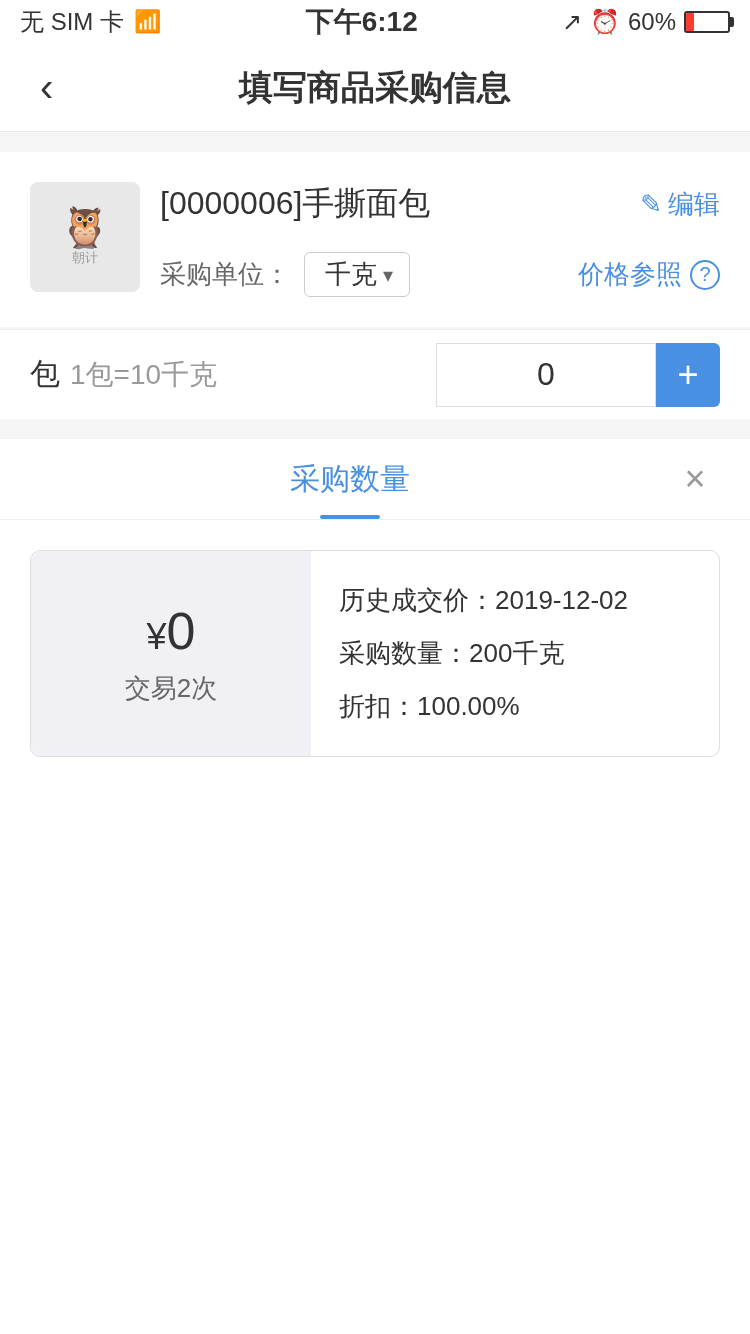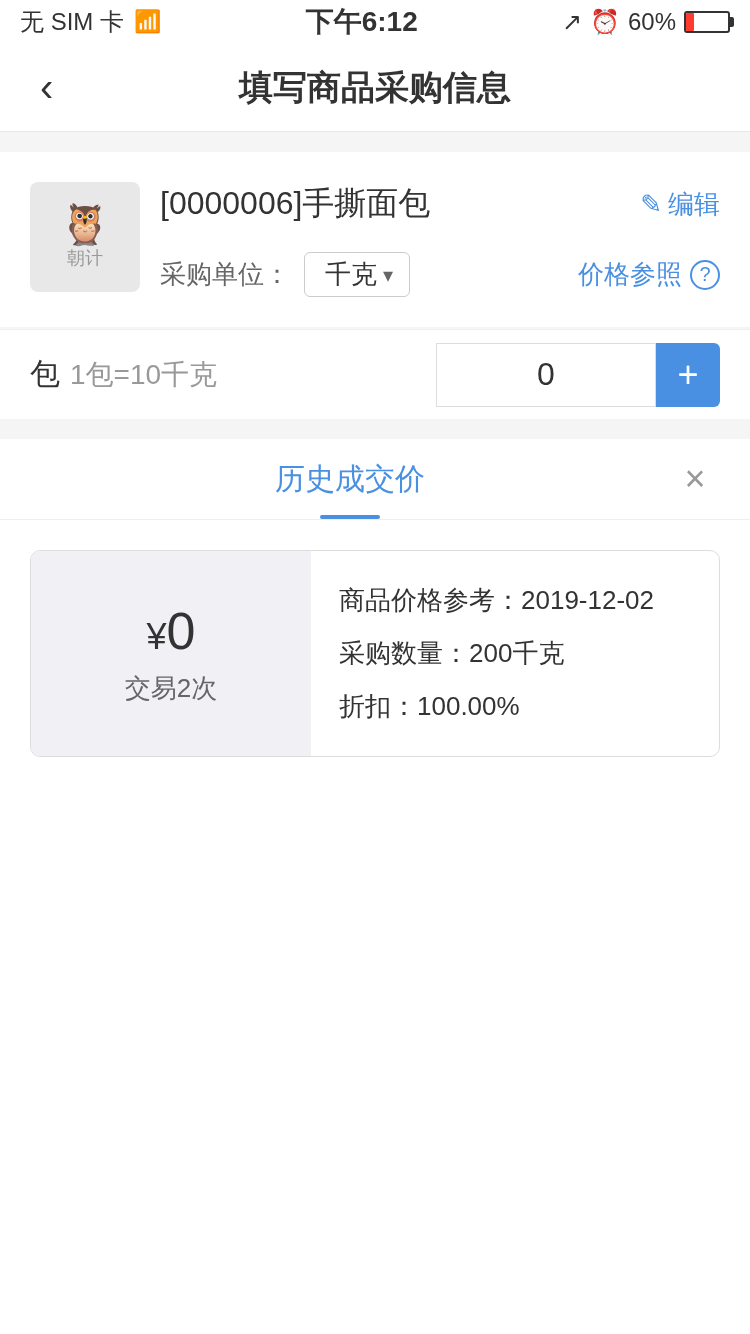--- a/index.html
+++ b/index.html
@@ -125,21 +125,21 @@
       flex-direction: column;
       align-items: center;
       justify-content: center;
       color: #999;
     }
     .owl-icon {
       font-size: 40px;
       line-height: 1;
     }
     .owl-sub {
-      font-size: 18px;
+      font-size: 13px;
       color: #999;
       margin-top: 2px;
     }
     .product-info {
       flex: 1;
       display: flex;
       flex-direction: column;
       gap: 26px;
     }
     .product-top-row {
@@ -436,36 +436,36 @@
     <div class="qty-input-box">
       <span>0</span>
     </div>
     <div class="qty-plus">+</div>
   </div>
 </div>
 
 <div class="tabs-section">
   <div class="tabs-header">
     <div class="tab-item active">
-      <span>历史成交价</span>
+      <span>采购数量</span>
     </div>
     <div class="tab-close">×</div>
   </div>
 
   <div class="tabs-content">
     <div class="history-card">
       <div class="card-left">
         <div class="card-price">
           <span class="card-price-symbol">¥</span><span>0</span>
         </div>
         <div class="card-trades">交易2次</div>
       </div>
       <div class="card-right">
         <div class="card-detail-row">
-          <span>商品价格参考：</span><span>2019-12-02</span>
+          <span>历史成交价：</span><span>2019-12-02</span>
         </div>
         <div class="card-detail-row">
           <span>采购数量：</span><span>200千克</span>
         </div>
         <div class="card-detail-row">
           <span>折扣：</span><span>100.00%</span>
         </div>
       </div>
     </div>
   </div>

